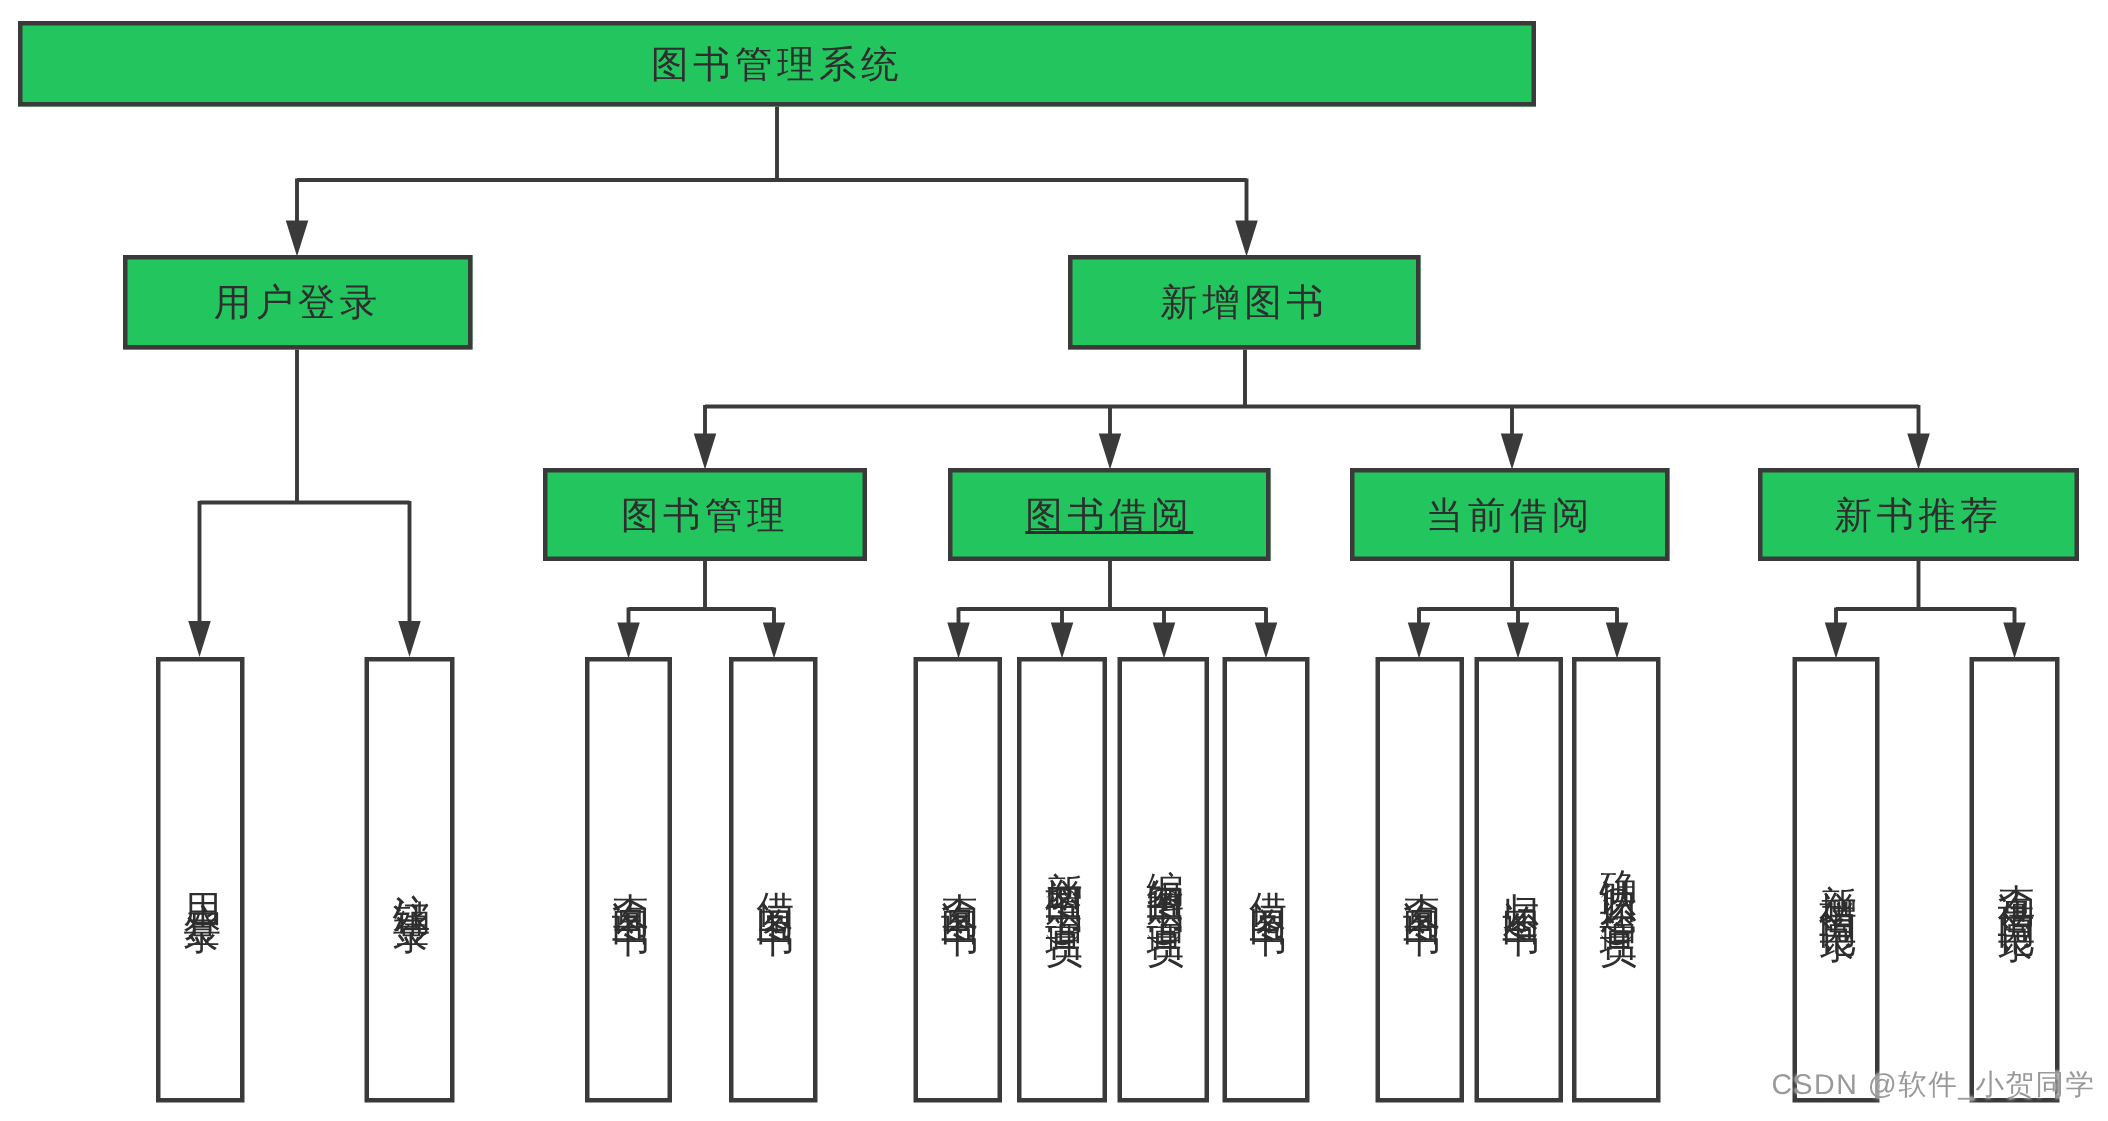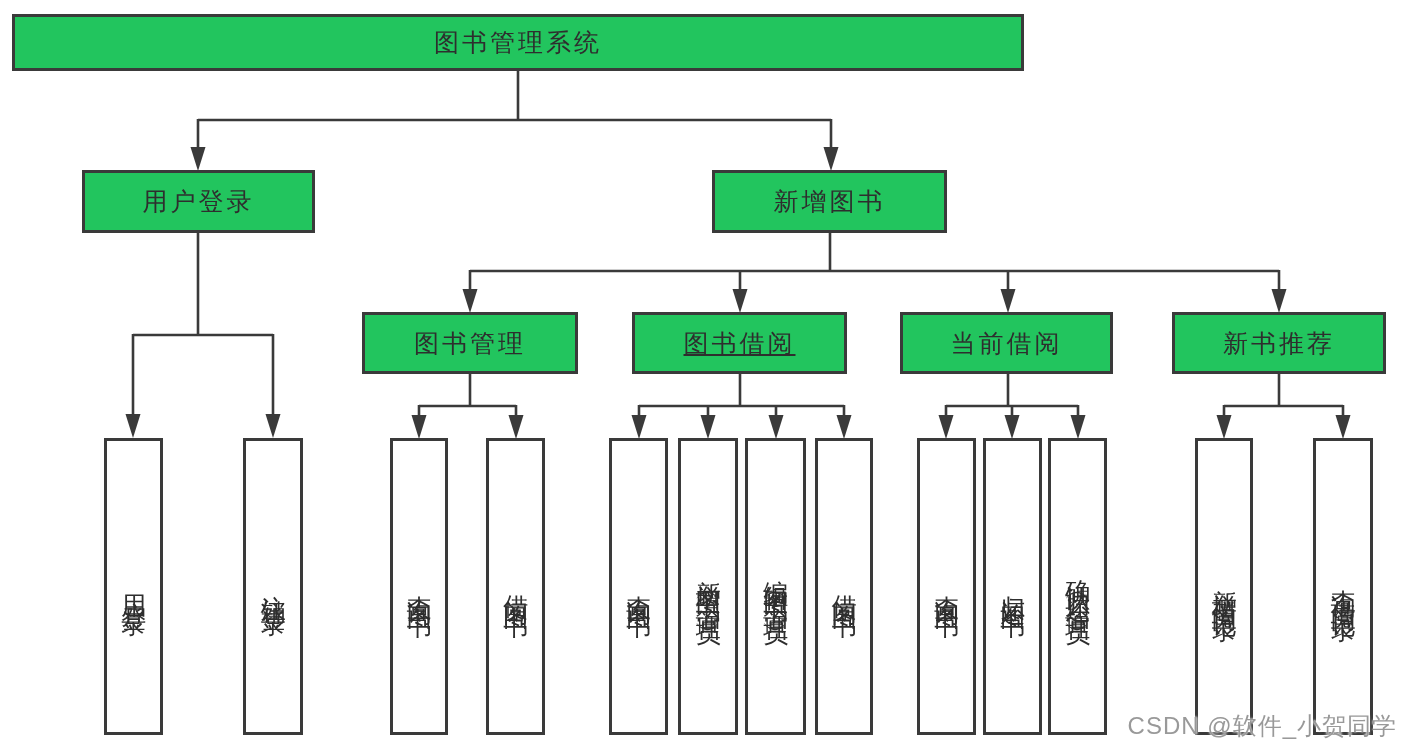--- a/index.html
+++ b/index.html
@@ -67,21 +67,21 @@
   .g3d { left: 815px;  width: 58px; }
   .g4a { left: 917px;  width: 59px; }
   .g4b { left: 983px;  width: 59px; }
   .g4c { left: 1048px; width: 59px; }
   .g5a { left: 1195px; width: 58px; }
   .g5b { left: 1313px; width: 60px; }
   .watermark {
     position: absolute;
     top: 710px;
     right: 8px;
-    font-size: 24px;
+    font-size: 19px;
     letter-spacing: 1px;
     color: rgba(148, 148, 148, 0.95);
     text-shadow: 0 0 3px #ffffff, 0 0 2px #ffffff;
     z-index: 5;
     white-space: nowrap;
   }
 </style>
 </head>
 <body>
 

